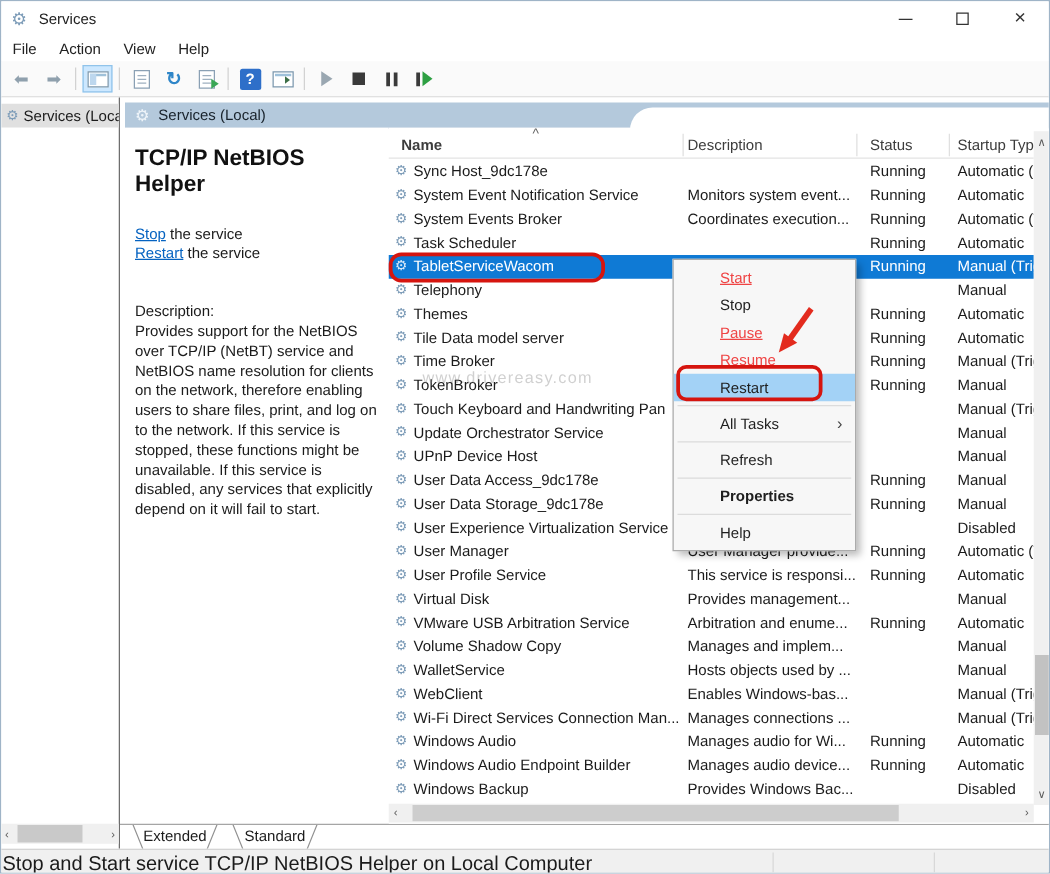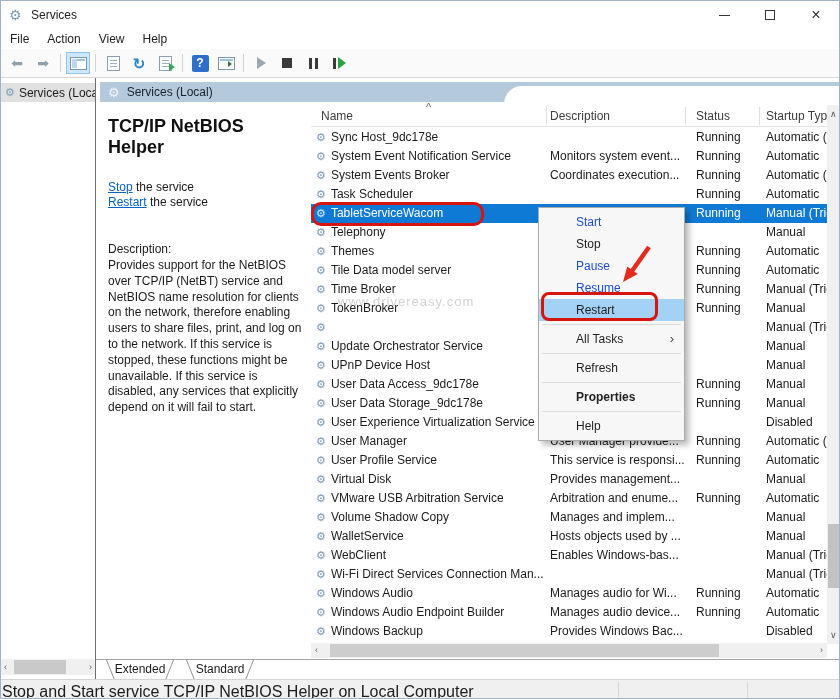--- a/index.html
+++ b/index.html
@@ -66,21 +66,21 @@
   .svc-title{font-size:18px;font-weight:bold;color:#111;margin-top:4px;}
   .svc-links{margin-top:22px;font-size:12px;color:#1b1b1b;line-height:15px;}
   .lnk{color:#0563c1;text-decoration:underline;}
   .desc-label{margin-top:32px;font-size:12px;color:#1b1b1b;}
   .desc-text{margin-top:2px;font-size:12px;line-height:15.8px;color:#1b1b1b;width:194px;}
 
   
   .list{position:absolute;left:215px;top:24px;width:530px;height:557px;background:#fff;z-index:2;}
   .lheader{position:absolute;left:0;top:2px;width:516px;height:23px;border-bottom:1px solid #e4e4e4;font-size:12px;color:#3c3c3c;}
   .hcell{position:absolute;top:5px;white-space:nowrap;}
-  .hname{left:10px;}.hdesc{left:239px;}.hstat{left:385px;}.hstart{left:455px;}
+  .hname{left:10px;font-weight:bold;}.hdesc{left:239px;}.hstat{left:385px;}.hstart{left:455px;}
   .sortcaret{position:absolute;left:115px;top:-3px;font-size:11px;color:#666;}
   .hdiv{position:absolute;top:3px;height:18px;width:1px;background:#e0e0e0;}
   .rows{position:absolute;left:0;top:26px;width:516px;}
   .lrow{height:19px;position:relative;font-size:12px;color:#1b1b1b;}
   .lrow.sel{background:#0f7ad5;color:#fff;}
   .lc{position:absolute;top:0;height:19px;line-height:19px;white-space:nowrap;overflow:hidden;}
   .cn{left:5px;width:228px;display:flex;align-items:center;gap:5px;}
   .cn .gear{font-size:11px;color:#7d9cb8;line-height:19px;}
   .lrow.sel .cn .gear{color:#d9e9f8;}
   .cd{left:239px;width:134px;}
@@ -108,21 +108,21 @@
   .tab-standard{left:86px;width:76px;}
 
   
   .statusbar{position:absolute;left:0;top:678px;width:100%;height:21px;background:#f0f0f0;border-top:1px solid #d4d4d4;}
   .status-text{position:absolute;left:1px;top:3px;font-size:16px;color:#1b1b1b;white-space:nowrap;}
   .sdiv{position:absolute;top:2px;bottom:2px;width:1px;background:#d8d8d8;}
 
   
   .ctx{position:absolute;left:537px;top:206px;width:147px;background:#f7f7f7;border:1px solid #ababab;box-shadow:4px 4px 6px rgba(0,0,0,.28);padding:3px 0;z-index:5;}
   .mi{height:22px;line-height:22px;padding-left:37px;font-size:12px;color:#1f1f1f;position:relative;}
-  .mi.dis{color:#1d4ed8;}
+  .mi.dis{color:#ef4444;text-decoration:underline;}
   .mi.hl{background:#a3d2f6;}
   .mi.bold{font-weight:bold;}
   .msep{height:1px;background:#dcdcdc;margin:3px 3px;}
   .msub{position:absolute;right:10px;top:0;font-size:13px;color:#444;}
 
   
   .redbox{position:absolute;border:3px solid #d6150f;border-radius:8px;z-index:6;}
   .box-name{left:310px;top:201px;width:173px;height:24px;border-radius:10px;z-index:4;}
   .box-restart{left:540px;top:291px;width:117px;height:29px;z-index:6;}
   .ann-arrow{position:absolute;left:612px;top:240px;z-index:7;}
@@ -343,20 +343,21 @@
               <span class="gear">⚙</span>
               <span>TokenBroker</span>
             </span>
             <span class="lc cd"></span>
             <span class="lc cs">Running</span>
             <span class="lc cu">Manual</span>
           </div>
           <div class="lrow">
             <span class="lc cn">
               <span class="gear">⚙</span>
+              <span>Touch Keyboard and Handwriting Pan</span>
             </span>
             <span class="lc cd"></span>
             <span class="lc cs"></span>
             <span class="lc cu">Manual (Trig.</span>
           </div>
           <div class="lrow">
             <span class="lc cn">
               <span class="gear">⚙</span>
               <span>Update Orchestrator Service</span>
             </span>
@@ -461,20 +462,21 @@
             </span>
             <span class="lc cd">Enables Windows-bas...</span>
             <span class="lc cs"></span>
             <span class="lc cu">Manual (Trig.</span>
           </div>
           <div class="lrow">
             <span class="lc cn">
               <span class="gear">⚙</span>
               <span>Wi-Fi Direct Services Connection Man...</span>
             </span>
+            <span class="lc cd">Manages connections ...</span>
             <span class="lc cs"></span>
             <span class="lc cu">Manual (Trig.</span>
           </div>
           <div class="lrow">
             <span class="lc cn">
               <span class="gear">⚙</span>
               <span>Windows Audio</span>
             </span>
             <span class="lc cd">Manages audio for Wi...</span>
             <span class="lc cs">Running</span>

